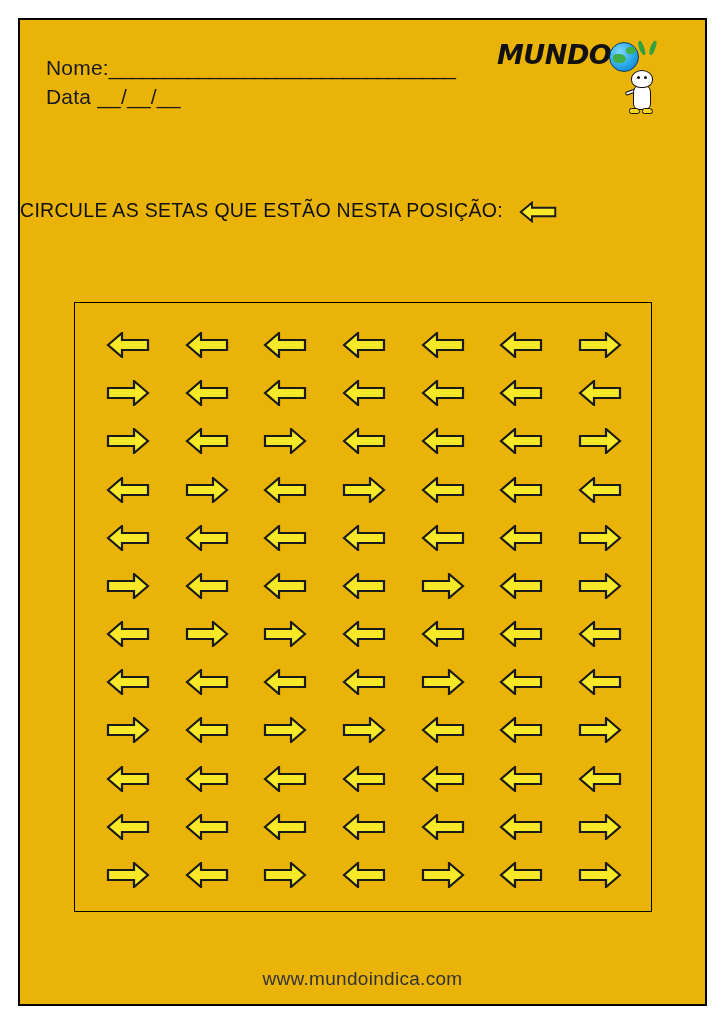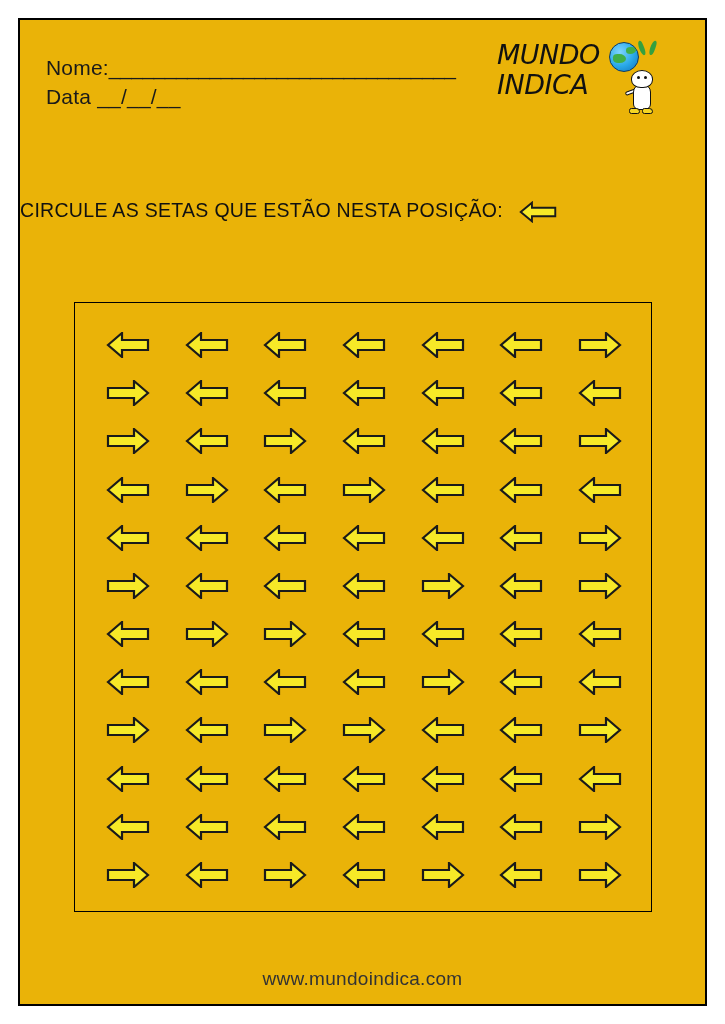--- a/index.html
+++ b/index.html
@@ -48,21 +48,21 @@
   
   .logo {
     position: absolute;
     right: 18px; top: 20px;
     width: 190px; height: 80px;
   }
   .logo-text {
     position: absolute;
     left: 0; top: 0;
     font-family: "DejaVu Sans", sans-serif;
-    font-weight: normal;
+    font-weight: bold;
     font-style: italic;
     font-size: 27px;
     line-height: 30px;
     color: #111;
     letter-spacing: -0.5px;
   }
   .logo-text .l2 { display: block; }
   .globe {
     position: absolute;
     left: 112px; top: 2px;
@@ -217,21 +217,20 @@
       <span>Nome:</span><span class="blank">_______________________________</span>
     </div>
     <div class="date-line">
       <span>Data</span>
       <span class="blank">__/__/__</span>
     </div>
 
     <div class="logo">
       <div class="logo-text">
         <span>MUNDO</span>
-        <span class="l2">INDICA</span>
       </div>
       <div class="globe"></div>
       <div class="leaf">
           <span></span>
           <span></span>
         </div>
       <div class="mascot">
         <div class="arm"></div>
         <div class="body"></div>
         <div class="head"></div>

